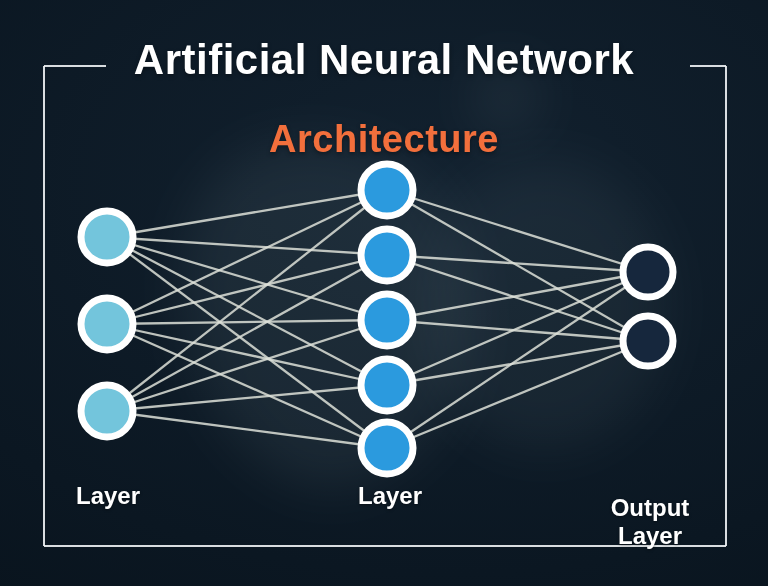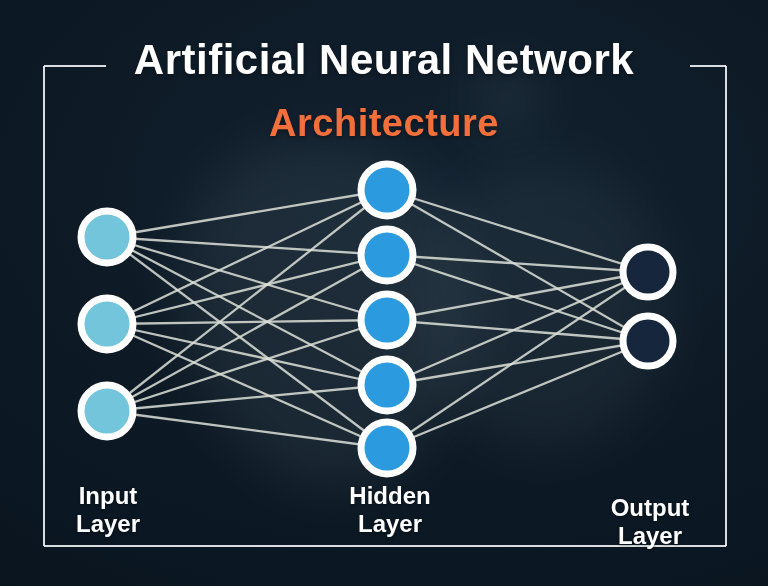--- a/index.html
+++ b/index.html
@@ -87,29 +87,27 @@
       <circle cx="387" cy="190" r="26" fill="#2b9ade" stroke="#ffffff" stroke-width="7"></circle>
       <circle cx="387" cy="255" r="26" fill="#2b9ade" stroke="#ffffff" stroke-width="7"></circle>
       <circle cx="387" cy="320" r="26" fill="#2b9ade" stroke="#ffffff" stroke-width="7"></circle>
       <circle cx="387" cy="385" r="26" fill="#2b9ade" stroke="#ffffff" stroke-width="7"></circle>
       <circle cx="387" cy="448" r="26" fill="#2b9ade" stroke="#ffffff" stroke-width="7"></circle>
       <circle cx="648" cy="272" r="25" fill="#16273d" stroke="#ffffff" stroke-width="7"></circle>
       <circle cx="648" cy="341" r="25" fill="#16273d" stroke="#ffffff" stroke-width="7"></circle>
     </svg>
 
   <div class="title-1">Artificial Neural Network</div>
-  <div class="title-2" id="subtitle" style="color: rgb(242, 111, 60);">Architecture</div>
+  <div class="title-2" id="subtitle" style="color: rgb(242, 111, 60); margin-top: 16px;">Architecture</div>
 
   <div class="layer-label label-input">
-    <span>Input</span>
     <span>Layer</span>
   </div>
 
   <div class="layer-label label-hidden">
-    <span>Hidden</span>
     <span>Layer</span>
   </div>
 
   <div class="layer-label label-output">
     <span>Output</span>
     <span>Layer</span>
   </div>
 
 </div>
 

